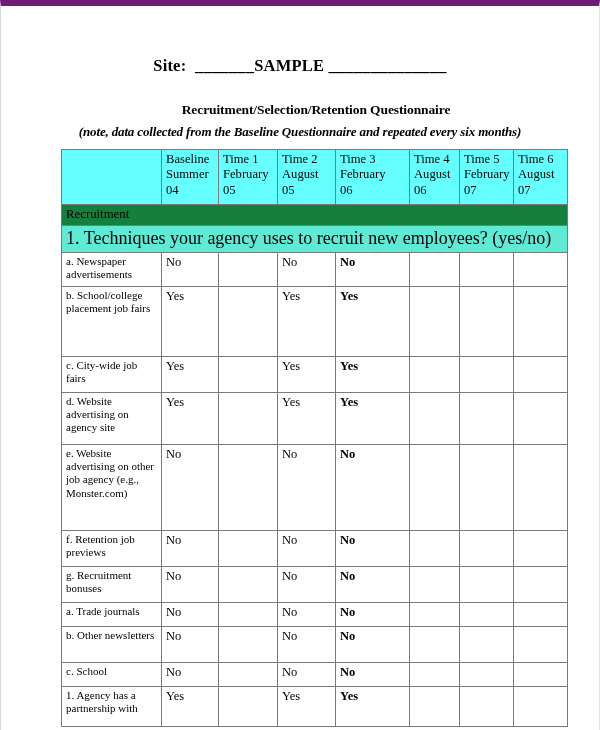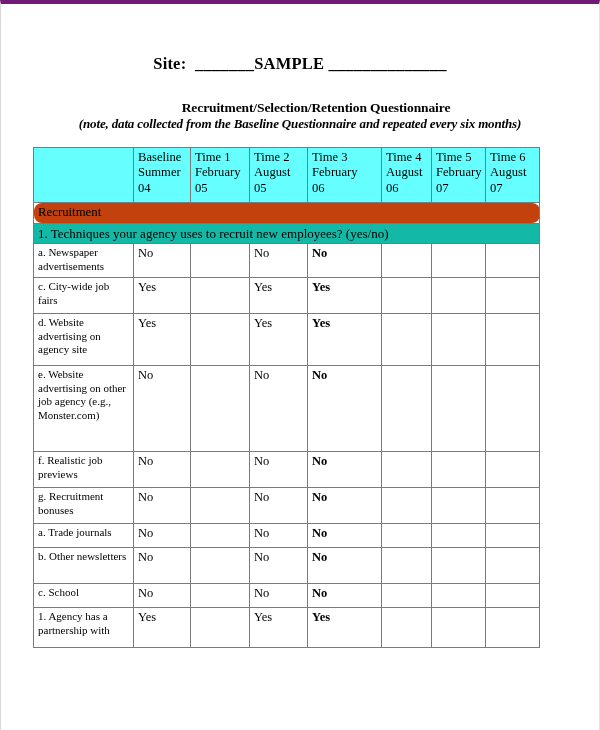--- a/index.html
+++ b/index.html
@@ -12,21 +12,21 @@
     height: 730px;
     overflow: hidden;
     font-family: "Liberation Serif", "DejaVu Serif", serif;
     color: #000000;
   }
   .page {
     position: relative;
     width: 600px;
     height: 730px;
     background: #ffffff;
-    border-top: 4px solid #701a75;
+    border-top: 6px solid #701a75;
     border-left: 1px solid #d8d8d8;
     border-right: 1px solid #e2e2e2;
     box-sizing: border-box;
     overflow: hidden;
   }
   .site-line {
     text-align: center;
     font-weight: bold;
     font-size: 16.5px;
     letter-spacing: 0.2px;
@@ -39,26 +39,27 @@
     font-size: 13.5px;
     margin-top: 26px;
     letter-spacing: -0.1px;
     margin-left: 32px;
   }
   .doc-note {
     text-align: center;
     font-weight: bold;
     font-style: italic;
     font-size: 13px;
+    margin-top: 6px;
     letter-spacing: -0.15px;
   }
 
   .table-wrap {
     position: absolute;
-    left: 32px;
+    left: 60px;
     top: 143px;
     width: 506px;
   }
   table.q {
     border-collapse: collapse;
     width: 506px;
     table-layout: fixed;
     font-size: 12.4px;
   }
   table.q td, table.q th {
@@ -83,31 +84,30 @@
     background: #66ffff;
     font-weight: bold;
     font-size: 12.6px;
     height: 50px;
     padding-top: 3px;
     line-height: 1.2;
   }
   td.hdr-blank { background: #66ffff; }
 
   td.section-banner {
-    background: #c2410c;
+    background: #15803d;
     font-weight: bold;
     text-align: center;
     font-size: 12.8px;
     padding-top: 1px;
     padding-bottom: 1px;
-    border-radius: 8px;
   }
   td.question-banner {
-    background: #14b8a6;
-    font-size: 13px;
+    background: #5eead4;
+    font-size: 18px;
     padding-top: 1px;
     padding-bottom: 1px;
   }
   td.rowlabel { font-size: 11px; }
   td.val { font-size: 12.5px; }
   td.val.bold { font-weight: bold; }
 </style>
 </head>
 <body>
 
@@ -152,20 +152,30 @@
       <tr style="height: 34px;">
             <td class="rowlabel">a. Newspaper advertisements</td>
             <td class="val">No</td>
             <td class="val"></td>
             <td class="val">No</td>
             <td class="val bold">No</td>
             <td class="val"></td>
             <td class="val"></td>
             <td class="val"></td>
           </tr>
+          <tr style="height: 70px;">
+            <td class="rowlabel">b. School/college placement job fairs</td>
+            <td class="val">Yes</td>
+            <td class="val"></td>
+            <td class="val">Yes</td>
+            <td class="val bold">Yes</td>
+            <td class="val"></td>
+            <td class="val"></td>
+            <td class="val"></td>
+          </tr>
           <tr style="height: 36px;">
             <td class="rowlabel">c. City-wide job fairs</td>
             <td class="val">Yes</td>
             <td class="val"></td>
             <td class="val">Yes</td>
             <td class="val bold">Yes</td>
             <td class="val"></td>
             <td class="val"></td>
             <td class="val"></td>
           </tr>
@@ -183,21 +193,21 @@
             <td class="rowlabel">e. Website advertising on other job agency (e.g., Monster.com)</td>
             <td class="val">No</td>
             <td class="val"></td>
             <td class="val">No</td>
             <td class="val bold">No</td>
             <td class="val"></td>
             <td class="val"></td>
             <td class="val"></td>
           </tr>
           <tr style="height: 36px;">
-            <td class="rowlabel">f. Realistic job previews</td>
+            <td class="rowlabel">f. Retention job previews</td>
             <td class="val">No</td>
             <td class="val"></td>
             <td class="val">No</td>
             <td class="val bold">No</td>
             <td class="val"></td>
             <td class="val"></td>
             <td class="val"></td>
           </tr>
           <tr style="height: 36px; margin-top: 44px;">
             <td class="rowlabel">g. Recruitment bonuses</td>

